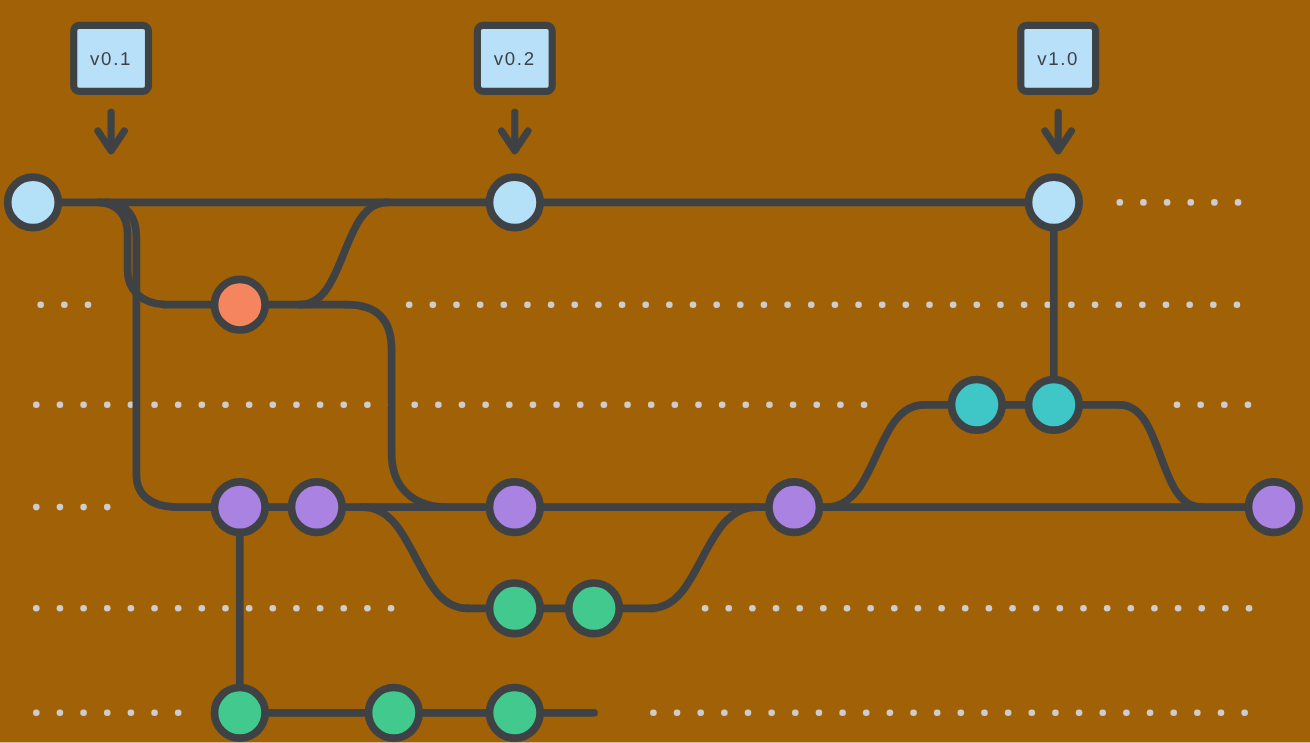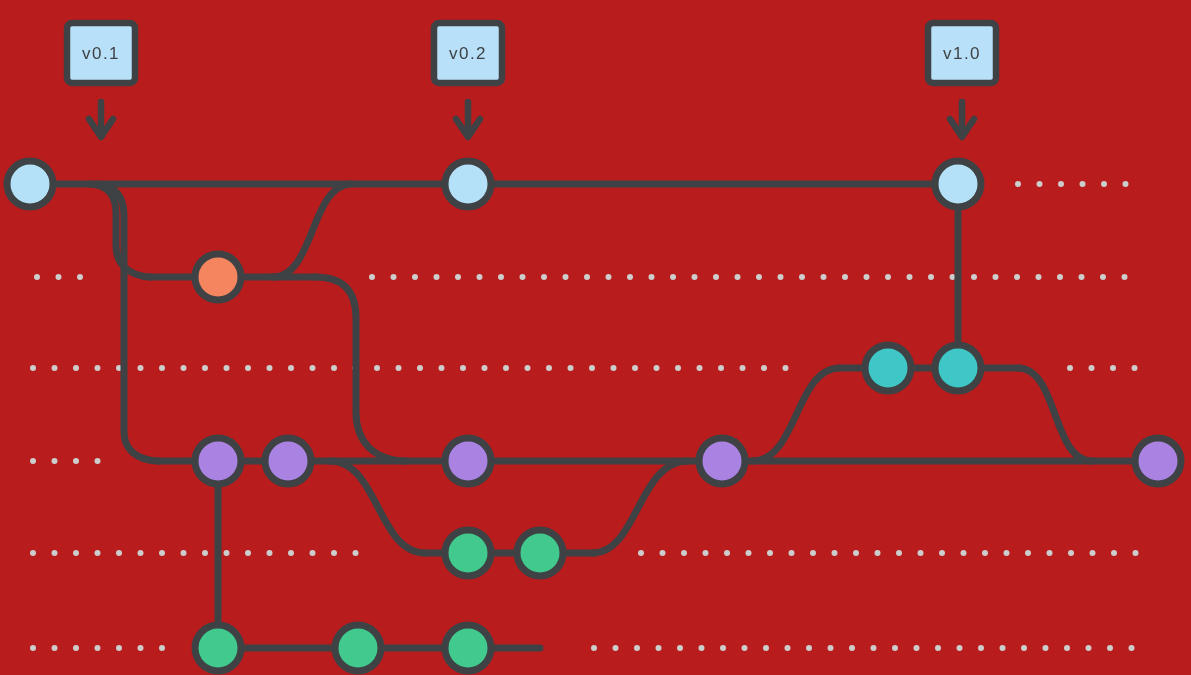--- a/index.html
+++ b/index.html
@@ -1,20 +1,20 @@
 <!DOCTYPE html>
 <html><head>
 <meta charset="utf-8">
 <style>
   html, body { margin: 0; padding: 0; background: #ffffff; }
   .stage {
     position: relative;
     width: 1191px;
     height: 675px;
-    background: #b91c1c;
+    background: #a16207;
     overflow: hidden;
   }
   svg { display: block; width: 1191px; height: 675px; }
   text.tag-label {
     font-family: "Liberation Sans", "DejaVu Sans", sans-serif;
     font-size: 17px;
     letter-spacing: 1.5px;
     fill: #3e4245;
   }
 </style>

